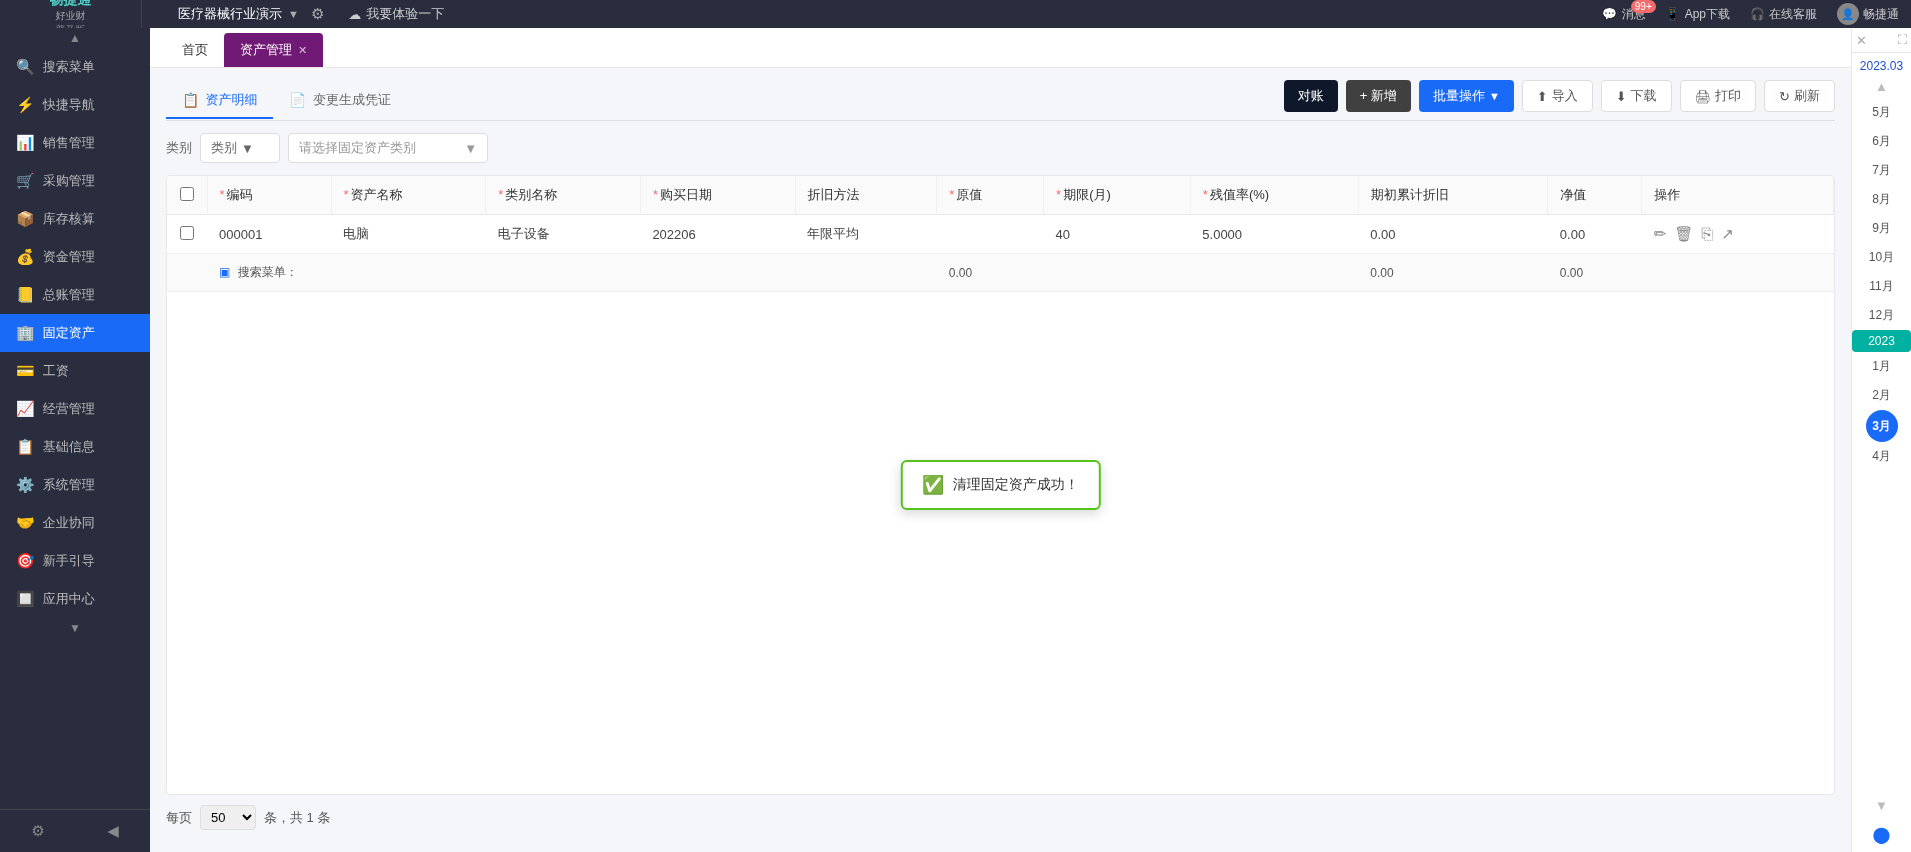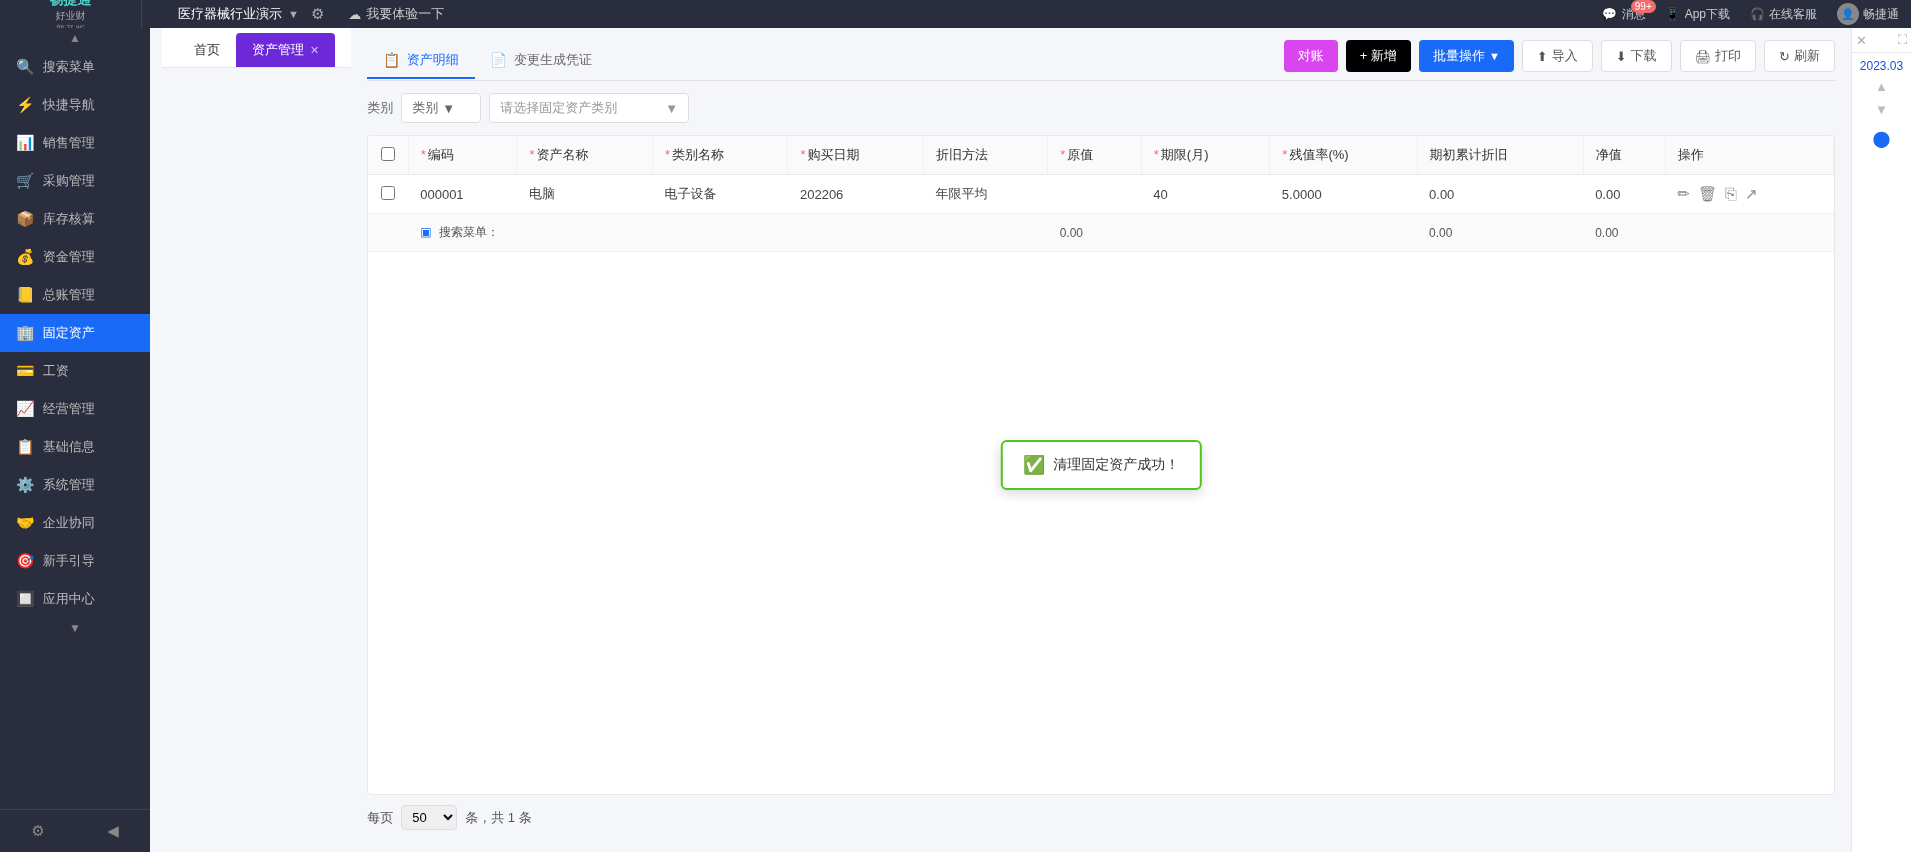--- a/index.html
+++ b/index.html
@@ -127,24 +127,23 @@
       color: #888;
       cursor: pointer;
       font-size: 15px;
       padding: 4px;
     }
 
     
     .content-area {
       flex: 1;
       display: flex;
-      flex-direction: row;
+      flex-direction: column;
       overflow: hidden;
       background: #f5f6fa;
-      padding-left: 12px;
     }
 
     
     .tab-bar {
       height: 40px;
       background: #fff;
       display: flex;
       align-items: flex-end;
       padding: 0 16px;
       border-bottom: 1px solid #e8e8e8;
@@ -155,21 +154,21 @@
       align-items: center;
       padding: 8px 16px;
       font-size: 13px;
       cursor: pointer;
       color: #666;
       border-radius: 4px 4px 0 0;
       gap: 6px;
     }
     .tab-item.home { color: #333; }
     .tab-item.active {
-      background: #6d28d9;
+      background: #701a75;
       color: #fff;
     }
     .tab-close { font-size: 11px; opacity: 0.7; cursor: pointer; }
 
     
     .page-content {
       flex: 1;
       display: flex;
       flex-direction: column;
       overflow: hidden;
@@ -249,22 +248,22 @@
       display: flex;
       align-items: center;
       gap: 4px;
       padding: 6px 14px;
       border-radius: 4px;
       font-size: 13px;
       cursor: pointer;
       border: none;
       white-space: nowrap;
     }
-    .btn-primary { background: #000000; color: #fff; }
-    .btn-success { background: #d946ef; color: #fff; justify-content: flex-end; }
+    .btn-primary { background: #404040; color: #fff; }
+    .btn-success { background: #0f172a; color: #fff; justify-content: flex-end; }
     .btn-default {
       background: #fff;
       color: #555;
       border: 1px solid #ddd;
     }
     .btn-batch {
       background: #1a6af8;
       color: #fff;
       display: flex;
       align-items: center;
@@ -707,17 +706,32 @@
     </div>
   </div>
 
   <div class="right-panel">
     <div class="right-panel-header">
       <span class="panel-close-btn">✕</span>
       <span class="panel-expand-btn">⛶</span>
     </div>
     <div class="year-label">2023.03</div>
     <div class="scroll-arrow">▲</div>
+    <div class="month-list">
+      <div class="month-item">5月</div>
+      <div class="month-item">6月</div>
+      <div class="month-item">7月</div>
+      <div class="month-item">8月</div>
+      <div class="month-item">9月</div>
+      <div class="month-item">10月</div>
+      <div class="month-item">11月</div>
+      <div class="month-item">12月</div>
+      <div class="month-item current-year">2023</div>
+      <div class="month-item">1月</div>
+      <div class="month-item">2月</div>
+      <div class="month-item current">3月</div>
+      <div class="month-item">4月</div>
+    </div>
     <div class="scroll-arrow">▼</div>
     <div class="panel-bottom-icon">⬤</div>
   </div>
 
 </div>
 
 </body></html>

